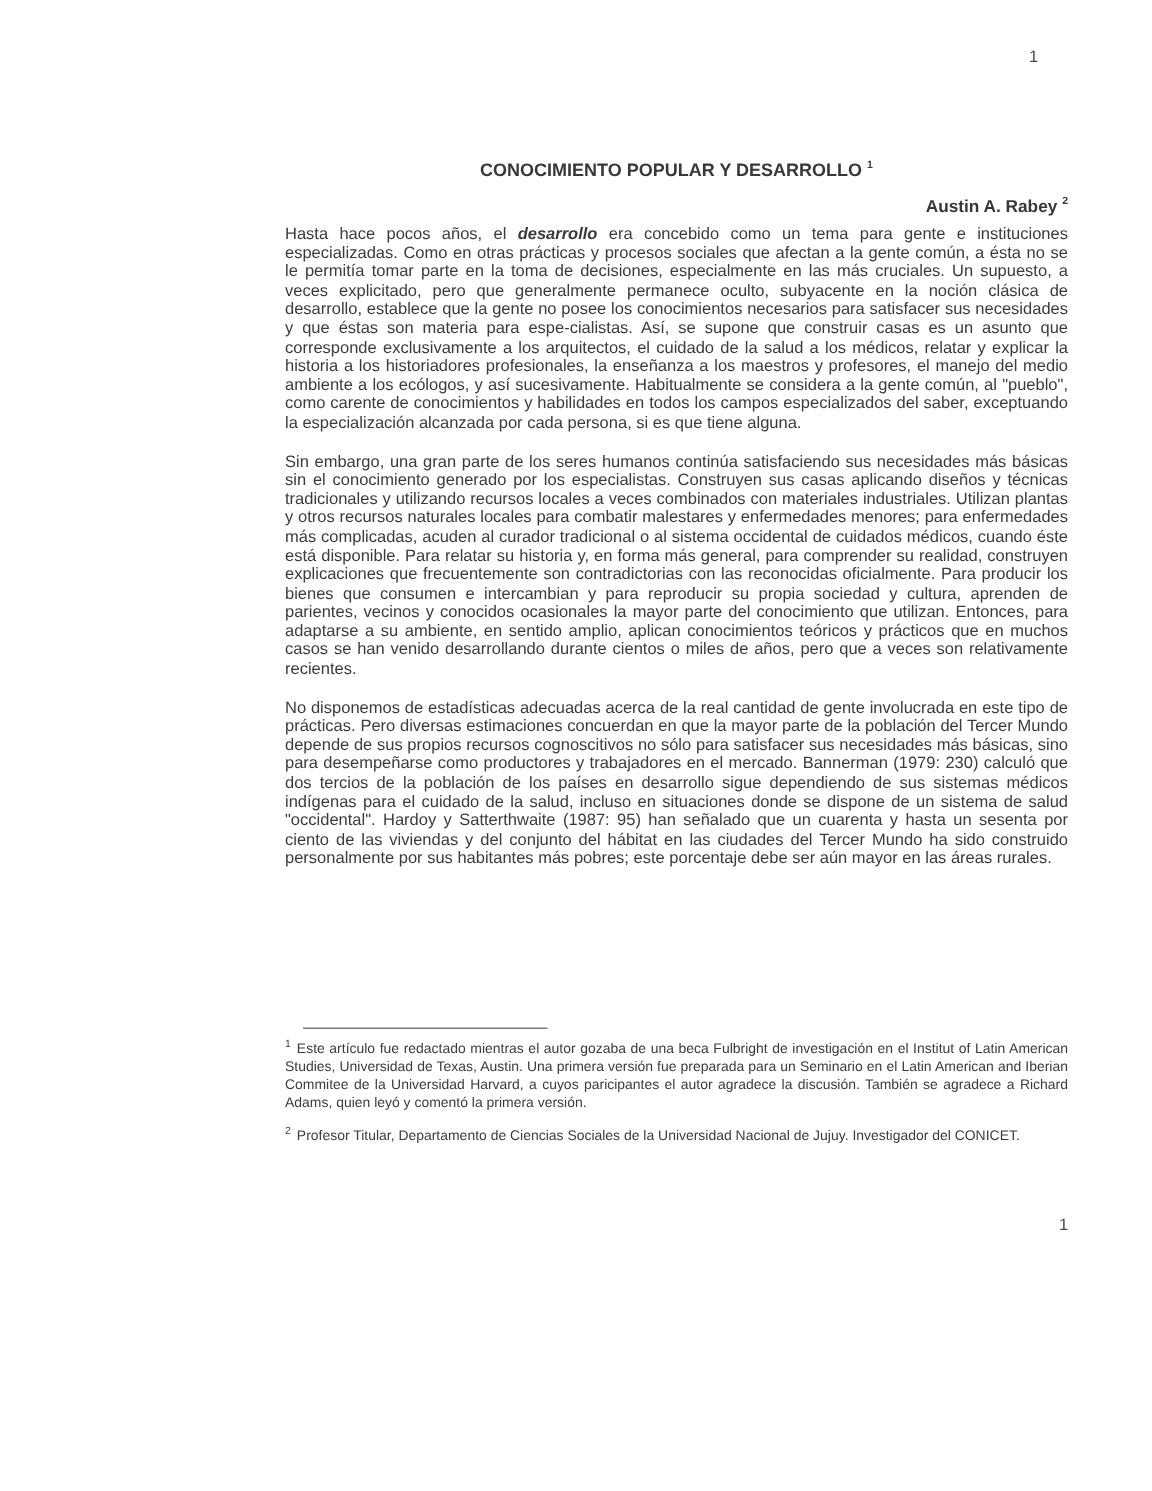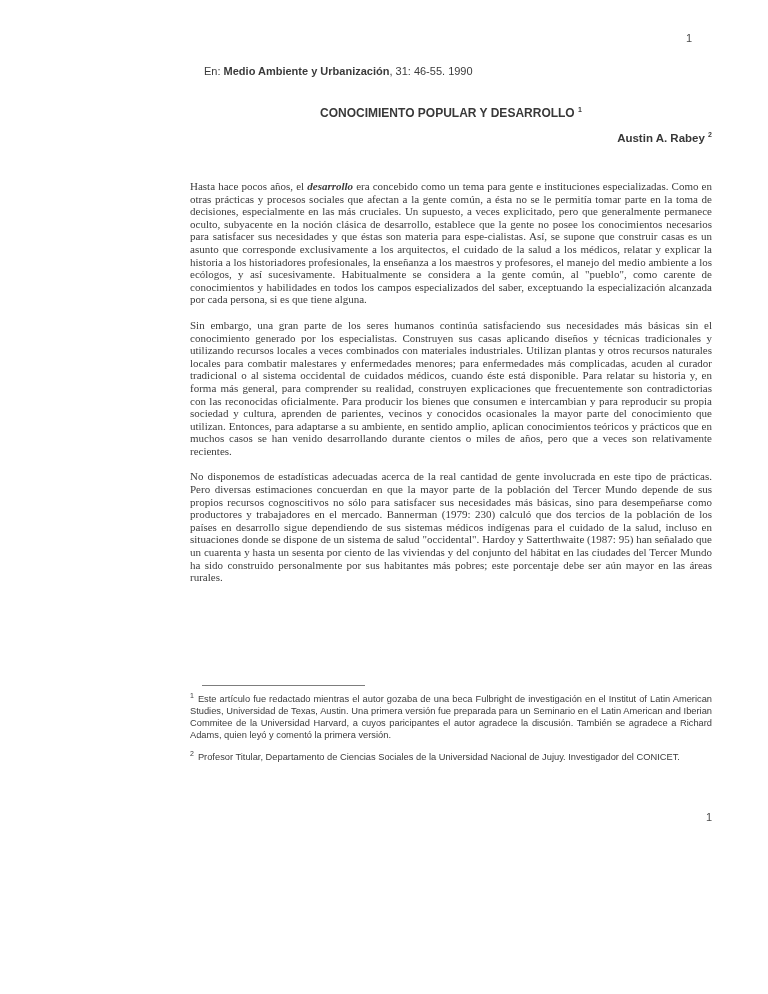--- a/index.html
+++ b/index.html
@@ -48,23 +48,22 @@
     font-weight: bold;
     color: #383838;
   }
   sup {
     font-size: 7px;
     line-height: 0;
     vertical-align: super;
   }
   .bodytext {
     position: absolute;
-    left: 190px; top: 180px;
+    left: 190px; top: 150px;
     width: 522px;
-    font-family: Liberation Serif, serif;
   }
   .bodytext p {
     margin: 0 0 13px 0;
     font-size: 11px;
     line-height: 12.6px;
     text-align: justify;
   }
   .emph { font-weight: bold; font-style: italic; }
   .footnotes {
     position: absolute;
@@ -85,21 +84,20 @@
   }
   .footnotes sup { margin-right: 4px; }
 </style>
 </head>
 <body>
 
 <div class="page">
 
   <div class="pagenum top">1</div>
 
-  <p class="citation"><span>En: </span><b>Medio Ambiente y Urbanización</b><span>, 31: 46-55. 1990</span></p>
 
   <h1 class="title"><span>CONOCIMIENTO POPULAR Y DESARROLLO</span>&nbsp;<sup>1</sup></h1>
 
   <p class="author"><span>Austin A. Rabey</span>&nbsp;<sup>2</sup></p>
 
   <div class="bodytext">
 
     <p><span>Hasta hace pocos años, el </span><span class="emph">desarrollo</span><span> era concebido como un tema para gente e instituciones especializadas. Como en otras prácticas y procesos sociales que afectan a la gente común, a ésta no se le permitía tomar parte en la toma de decisiones, especialmente en las más cruciales. Un supuesto, a veces explicitado, pero que generalmente permanece oculto, subyacente en la noción clásica de desarrollo, establece que la gente no posee los conocimientos necesarios para satisfacer sus necesidades y que éstas son materia para espe-cialistas. Así, se supone que construir casas es un asunto que corresponde exclusivamente a los arquitectos, el cuidado de la salud a los médicos, relatar y explicar la historia a los historiadores profesionales, la enseñanza a los maestros y profesores, el manejo del medio ambiente a los ecólogos, y así sucesivamente. Habitualmente se considera a la gente común, al "pueblo", como carente de conocimientos y habilidades en todos los campos especializados del saber, exceptuando la especialización alcanzada por cada persona, si es que tiene alguna.</span></p>
 
     <p>Sin embargo, una gran parte de los seres humanos continúa satisfaciendo sus necesidades más básicas sin el conocimiento generado por los especialistas. Construyen sus casas aplicando diseños y técnicas tradicionales y utilizando recursos locales a veces combinados con materiales industriales. Utilizan plantas y otros recursos naturales locales para combatir malestares y enfermedades menores; para enfermedades más complicadas, acuden al curador tradicional o al sistema occidental de cuidados médicos, cuando éste está disponible. Para relatar su historia y, en forma más general, para comprender su realidad, construyen explicaciones que frecuentemente son contradictorias con las reconocidas oficialmente. Para producir los bienes que consumen e intercambian y para reproducir su propia sociedad y cultura, aprenden de parientes, vecinos y conocidos ocasionales la mayor parte del conocimiento que utilizan. Entonces, para adaptarse a su ambiente, en sentido amplio, aplican conocimientos teóricos y prácticos que en muchos casos se han venido desarrollando durante cientos o miles de años, pero que a veces son relativamente recientes.</p>

